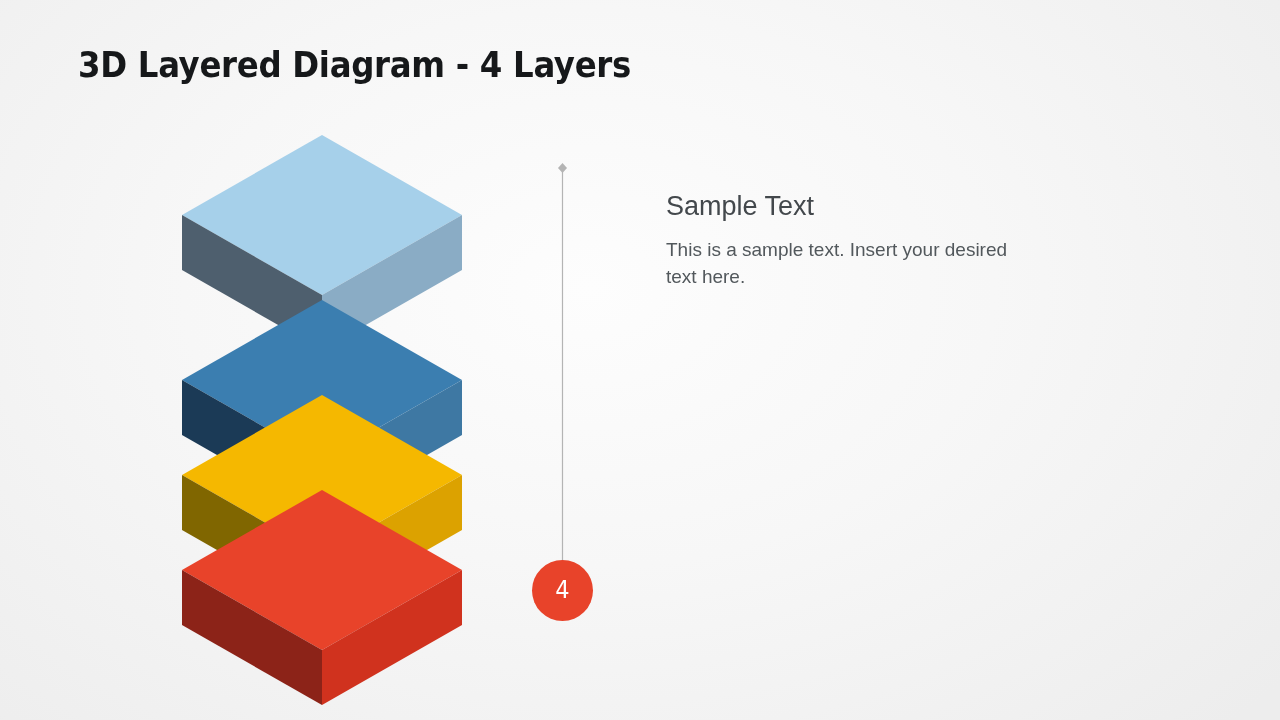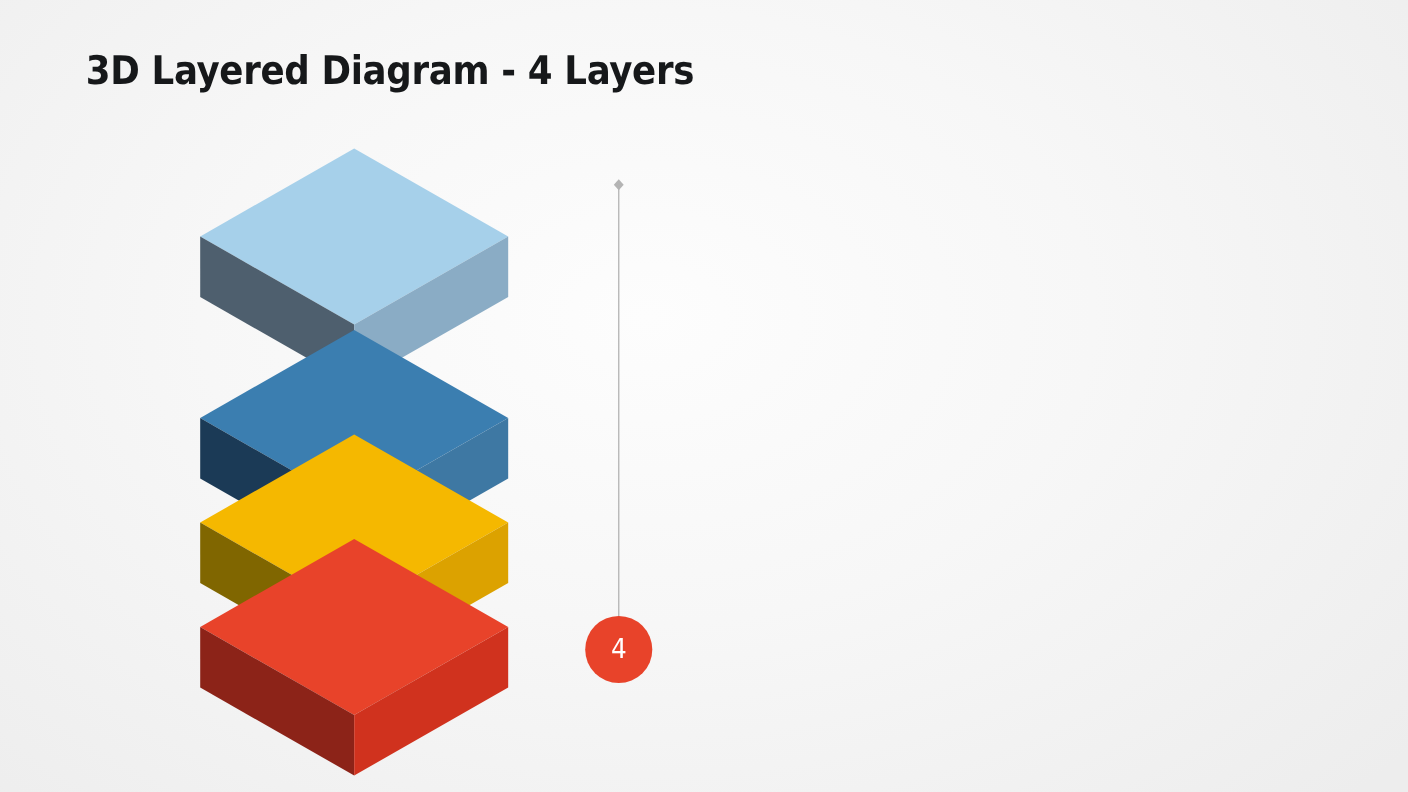--- a/index.html
+++ b/index.html
@@ -155,14 +155,18 @@
     <svg width="46" height="410" viewBox="0 0 46 410" xmlns="http://www.w3.org/2000/svg">
       <line x1="22.5" y1="10" x2="22.5" y2="405" stroke="#b4b4b4" stroke-width="1.2"></line>
       <polygon points="22.5,3 27,8 22.5,13 18,8" fill="#b4b4b4"></polygon>
     </svg>
   </div>
 
   <div id="badge">
     <span class="badge-num">4</span>
   </div>
 
+  <div id="text-block">
+    <h2 id="text-heading">Sample Text</h2>
+    <p id="text-body">This is a sample text. Insert your desired text here.</p>
+  </div>
 
 </div>
 
 </body></html>

